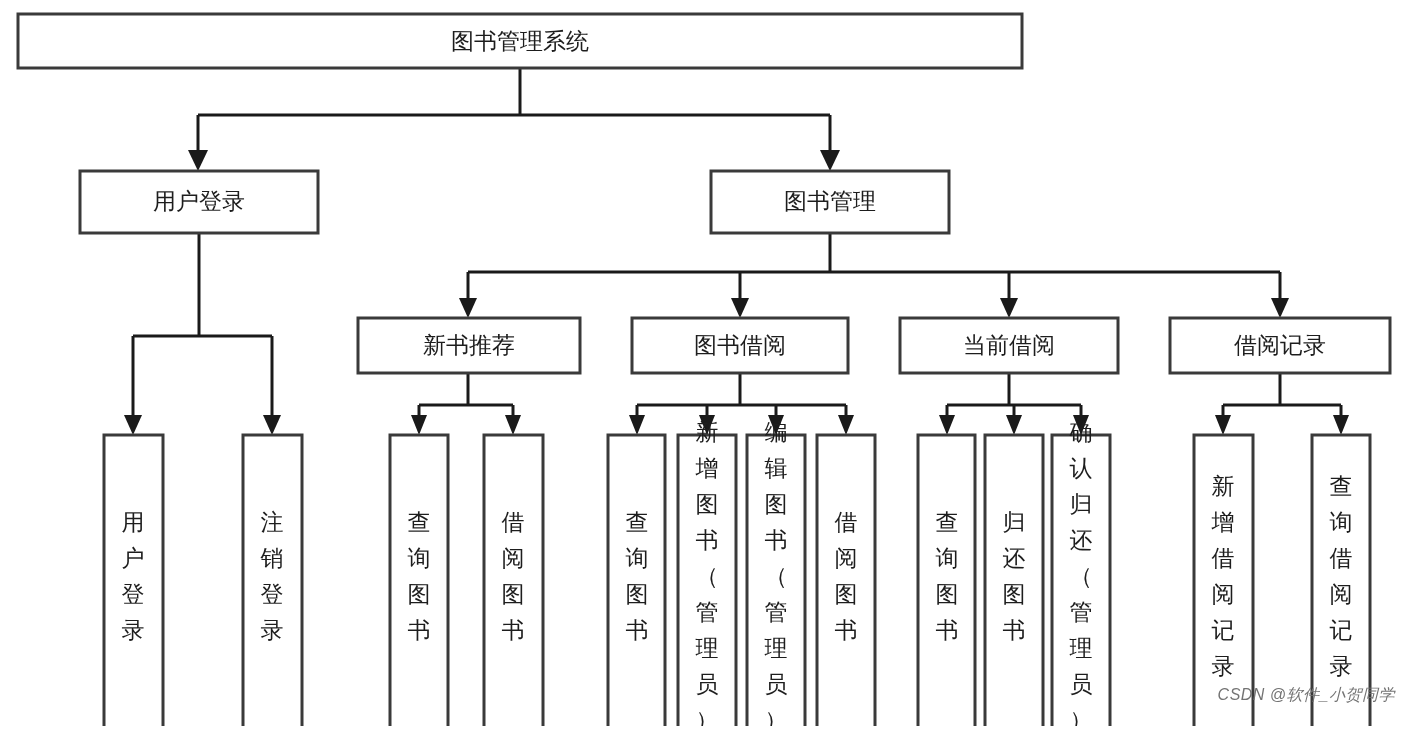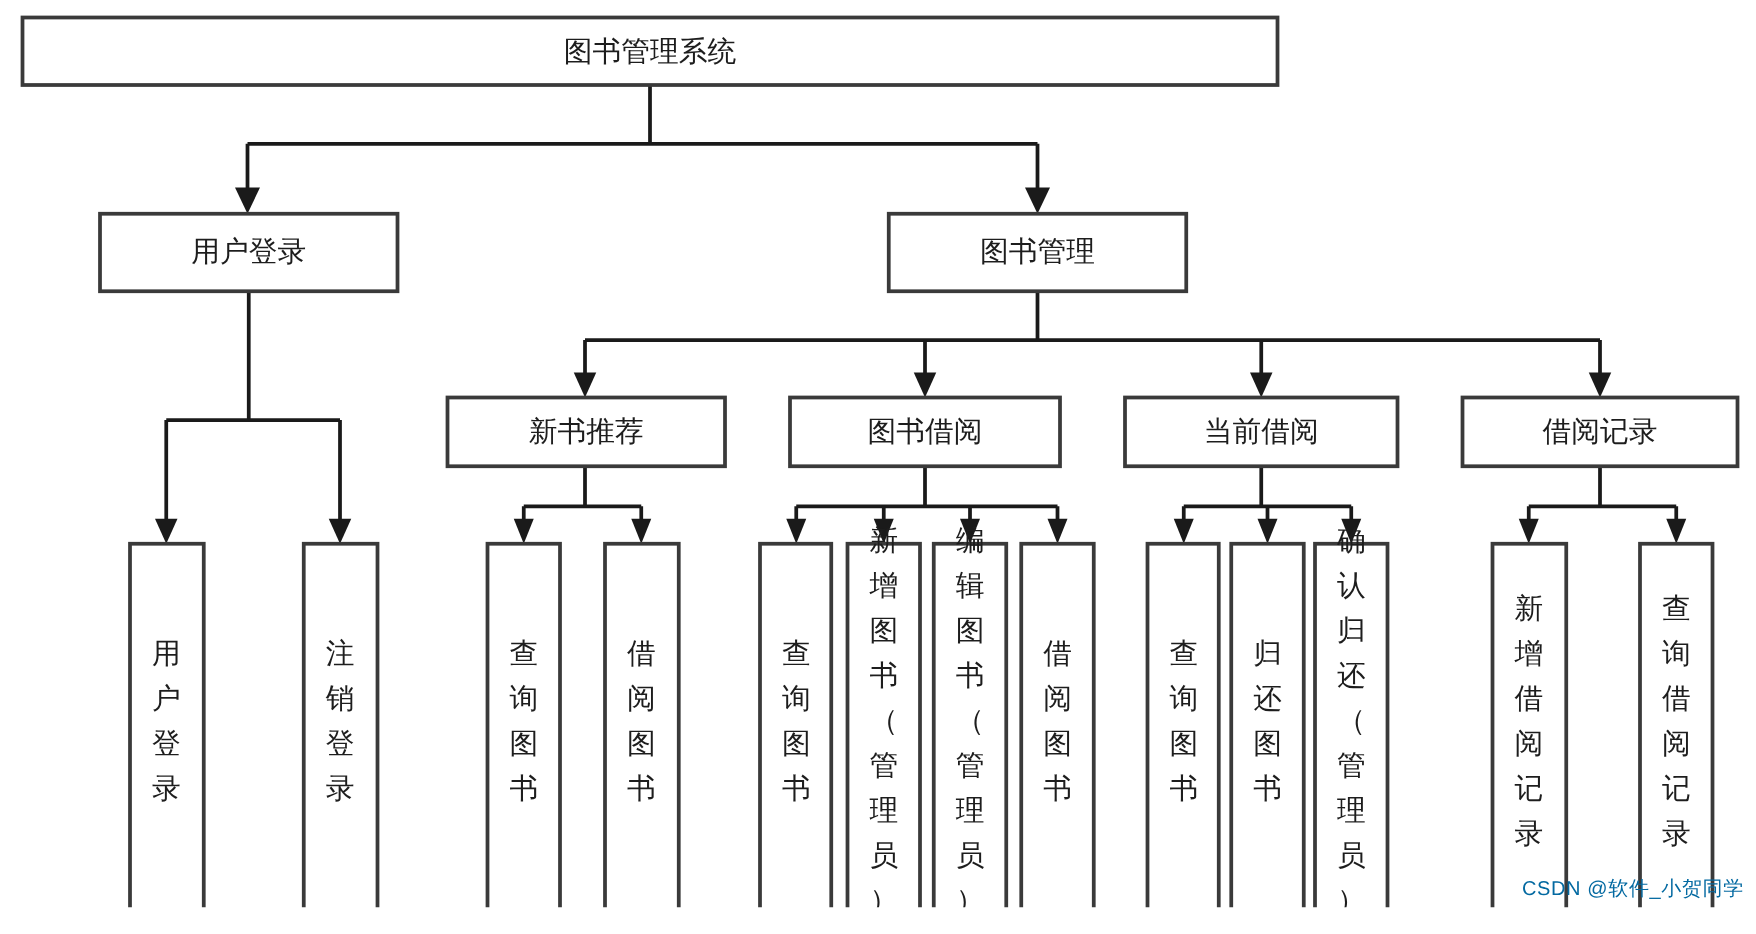--- a/index.html
+++ b/index.html
@@ -50,27 +50,28 @@
   }
   .node-label-v {
     font-family: "Liberation Sans", "DejaVu Sans", sans-serif;
     fill: #1d1d1d;
     font-size: 23px;
     text-anchor: middle;
   }
   .watermark {
     position: absolute;
     right: 10px;
-    bottom: 4px;
+    bottom: 20px;
     font-family: "Liberation Sans", "DejaVu Sans", sans-serif;
     font-size: 16px;
-    color: #0369a1;
+    color: #737373;
     letter-spacing: 0.5px;
     white-space: nowrap;
     pointer-events: none;
+    font-style: italic;
   }
 </style>
 </head>
 <body>
 
 <div id="diagram-root">
 
   <svg class="flow" viewBox="0 0 1405 747" xmlns="http://www.w3.org/2000/svg">
 
     <g>

